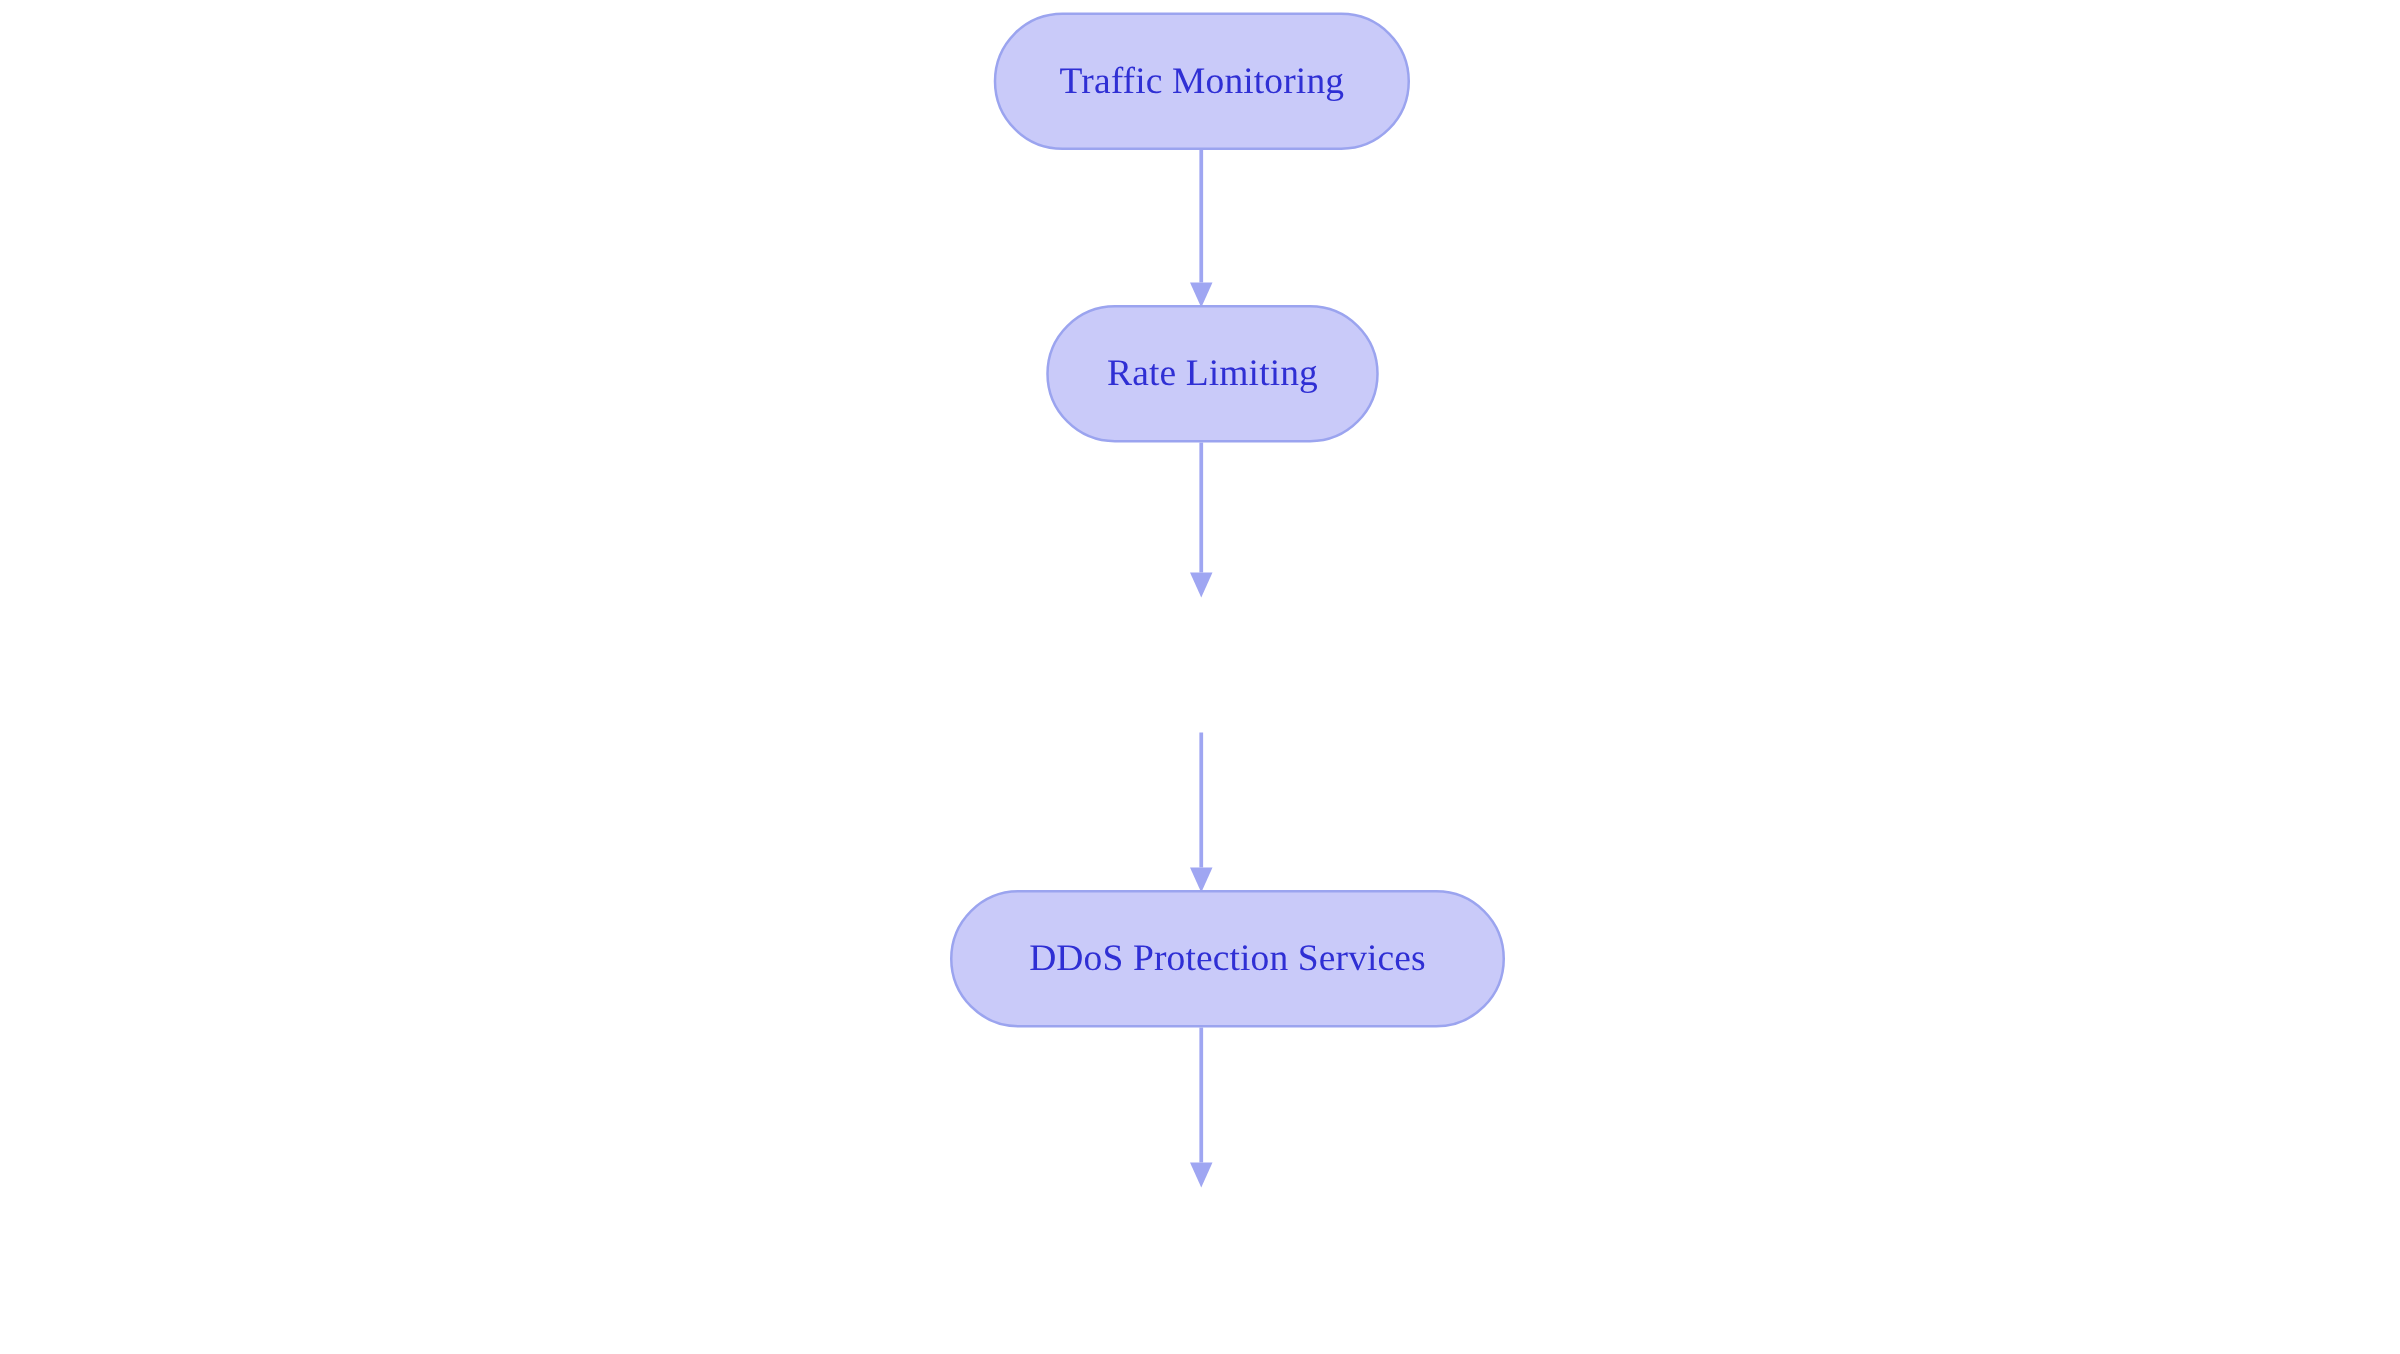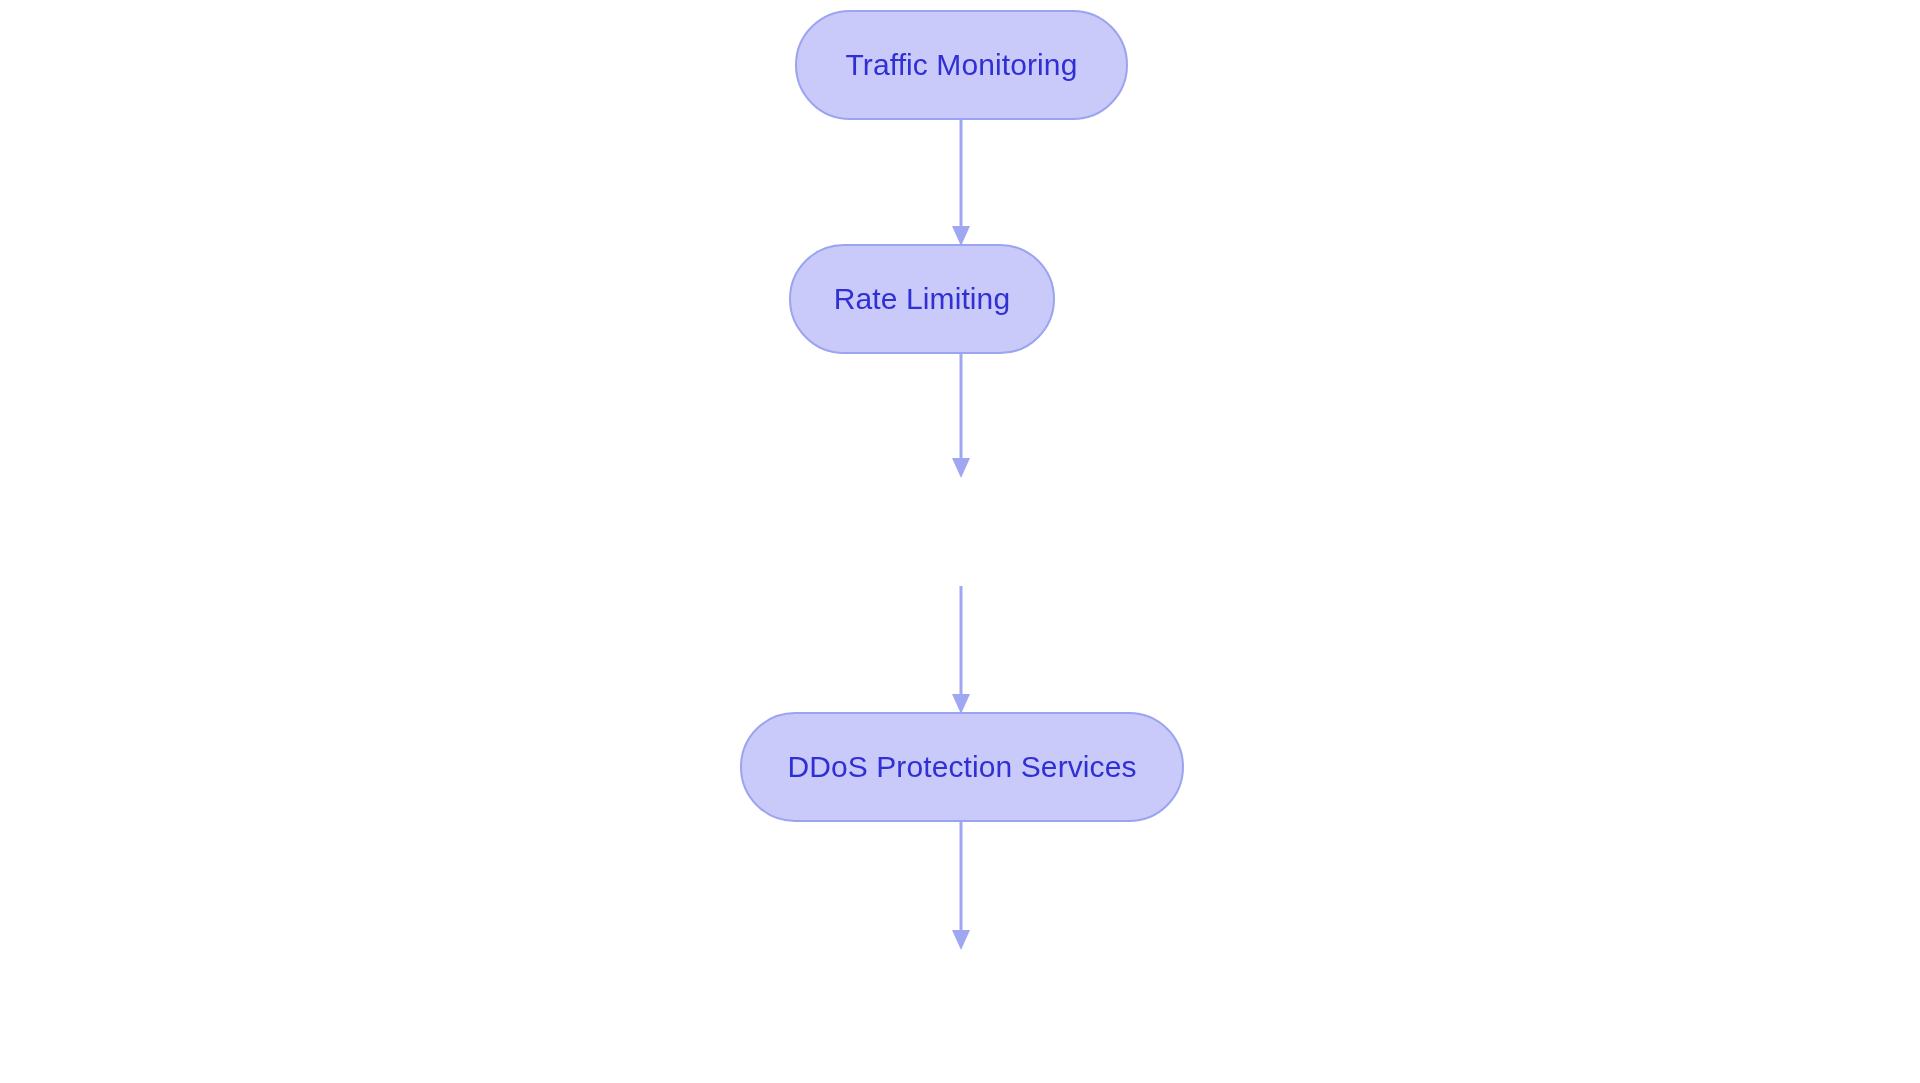--- a/index.html
+++ b/index.html
@@ -36,35 +36,35 @@
     display: flex;
     align-items: center;
     justify-content: center;
     background: #c9caf9;
     border: 2px solid #9ba4ef;
     border-radius: 9999px;
     z-index: 2;
   }
 
   .node-label {
-    font-family: Liberation Sans, sans-serif;
+    font-family: Liberation Serif, serif;
     font-size: 30px;
     font-weight: 400;
     color: #2f2fd4;
     letter-spacing: 0.1px;
     white-space: nowrap;
     line-height: 1;
     user-select: none;
   }
 
   
   .node-1 { left: 795px;  top: 10px;   width: 333px; height: 110px; }
-  .node-2 { left: 789px;  top: 244px;  width: 266px; height: 110px; text-align: center; }
+  .node-2 { left: 837px;  top: 244px;  width: 266px; height: 110px; text-align: center; }
   .node-3 { left: 831px;  top: 476px;  width: 262px; height: 110px; }
-  .node-4 { left: 740px;  top: 712px;  width: 444px; height: 110px; }
+  .node-4 { left: 760px;  top: 712px;  width: 444px; height: 110px; }
   .node-5 { left: 802px;  top: 948px;  width: 320px; height: 110px; }
 
   
   .connector {
     position: absolute;
     left: 0;
     top: 0;
     width: 1920px;
     height: 1083px;
     overflow: visible;

